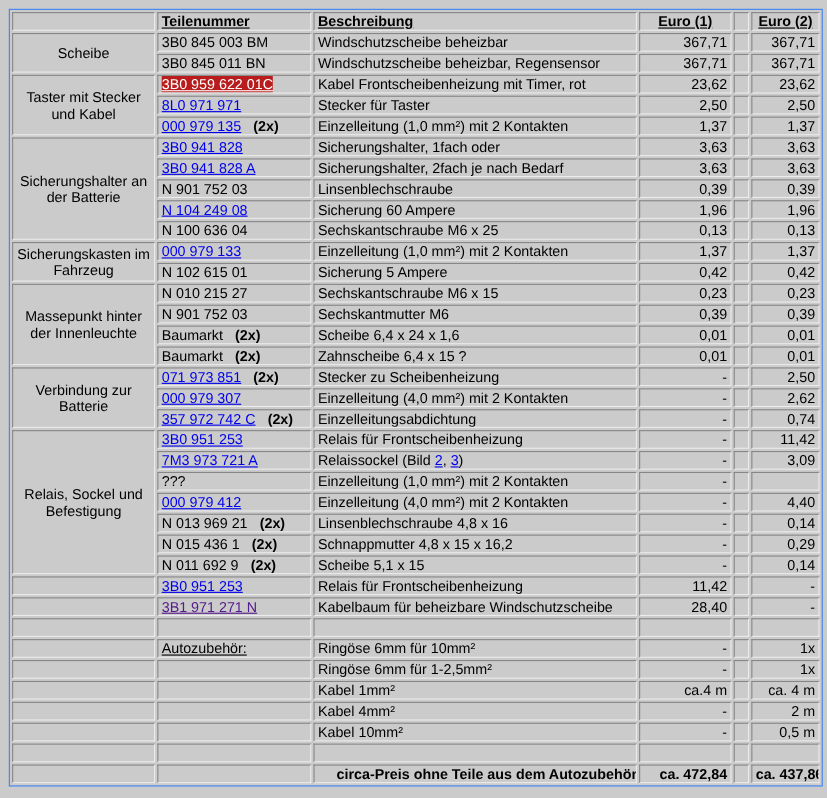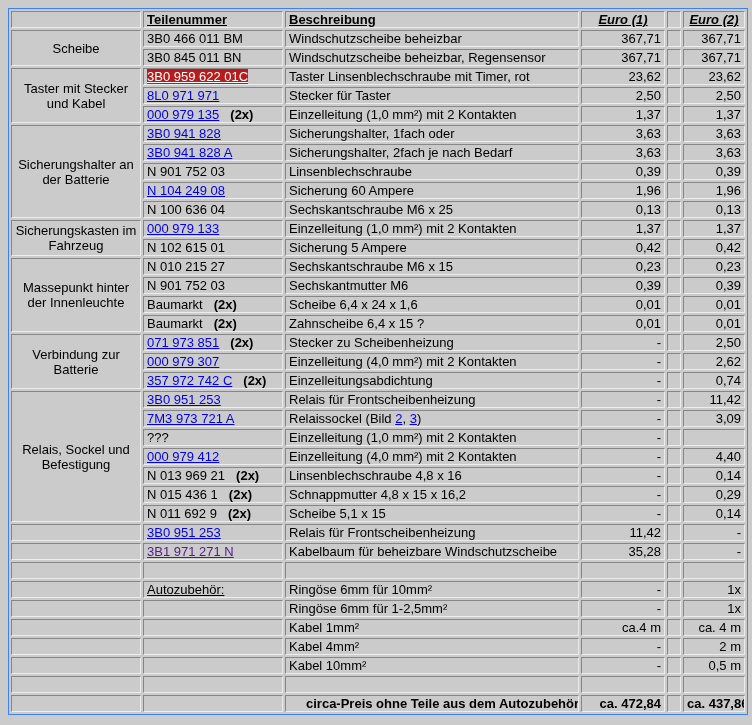--- a/index.html
+++ b/index.html
@@ -24,21 +24,21 @@
     height:17px;
     padding:0 3px;
     overflow:hidden;
     white-space:nowrap;
     vertical-align:middle;
     font-weight:normal;
     text-align:left;
     font-size:13px;
   }
   .hcell { font-weight:bold; text-decoration:underline; }
-  .center { text-align:center;font-style:italic; }
+  .center { text-align:center; }
   .cat {
     text-align:center;
     vertical-align:middle;
     white-space:normal;
     line-height:15px;
   }
   .num { text-align:right; }
   .bold { font-weight:bold; }
   .right { text-align:right;padding-left:20px; }
   .plink { color:#0000ee; text-decoration:underline; cursor:pointer; }
@@ -65,37 +65,37 @@
       <th class="hcell">Teilenummer</th>
       <th class="hcell">Beschreibung</th>
       <th class="hcell center">Euro (1)</th>
       <th></th>
       <th class="hcell center">Euro (2)</th>
     </tr>
   </thead>
   <tbody>
       <tr>
         <td class="cat" rowspan="2">Scheibe</td>
-        <td><span>3B0 466 011 BM</span></td>
+        <td><span>3B0 845 003 BM</span></td>
         <td class="">Windschutzscheibe beheizbar</td>
         <td class="num">367,71</td>
         <td></td>
         <td class="num">367,71</td>
       </tr>
       <tr>
         <td><span>3B0 845 011 BN</span></td>
         <td class="">Windschutzscheibe beheizbar, Regensensor</td>
         <td class="num">367,71</td>
         <td></td>
         <td class="num">367,71</td>
       </tr>
       <tr>
         <td class="cat" rowspan="3">Taster mit Stecker und Kabel</td>
         <td><a href="#" class="plink selected">3B0 959 622 01C</a></td>
-        <td class="">Taster Linsenblechschraube mit Timer, rot</td>
+        <td class="">Kabel Frontscheibenheizung mit Timer, rot</td>
         <td class="num">23,62</td>
         <td></td>
         <td class="num">23,62</td>
       </tr>
       <tr>
         <td><a href="#" class="plink">8L0 971 971</a></td>
         <td class="">Stecker für Taster</td>
         <td class="num">2,50</td>
         <td></td>
         <td class="num">2,50</td>
@@ -264,21 +264,21 @@
         <td><a href="#" class="plink">3B0 951 253</a></td>
         <td class="">Relais für Frontscheibenheizung</td>
         <td class="num">11,42</td>
         <td></td>
         <td class="num">-</td>
       </tr>
       <tr>
         <td class="cat" rowspan="1"></td>
         <td><a href="#" class="plink visited">3B1 971 271 N</a></td>
         <td class="">Kabelbaum für beheizbare Windschutzscheibe</td>
-        <td class="num">35,28</td>
+        <td class="num">28,40</td>
         <td></td>
         <td class="num">-</td>
       </tr>
       <tr>
         <td class="cat" rowspan="1"></td>
         <td></td>
         <td class=""></td>
         <td class="num"></td>
         <td></td>
         <td class="num"></td>

